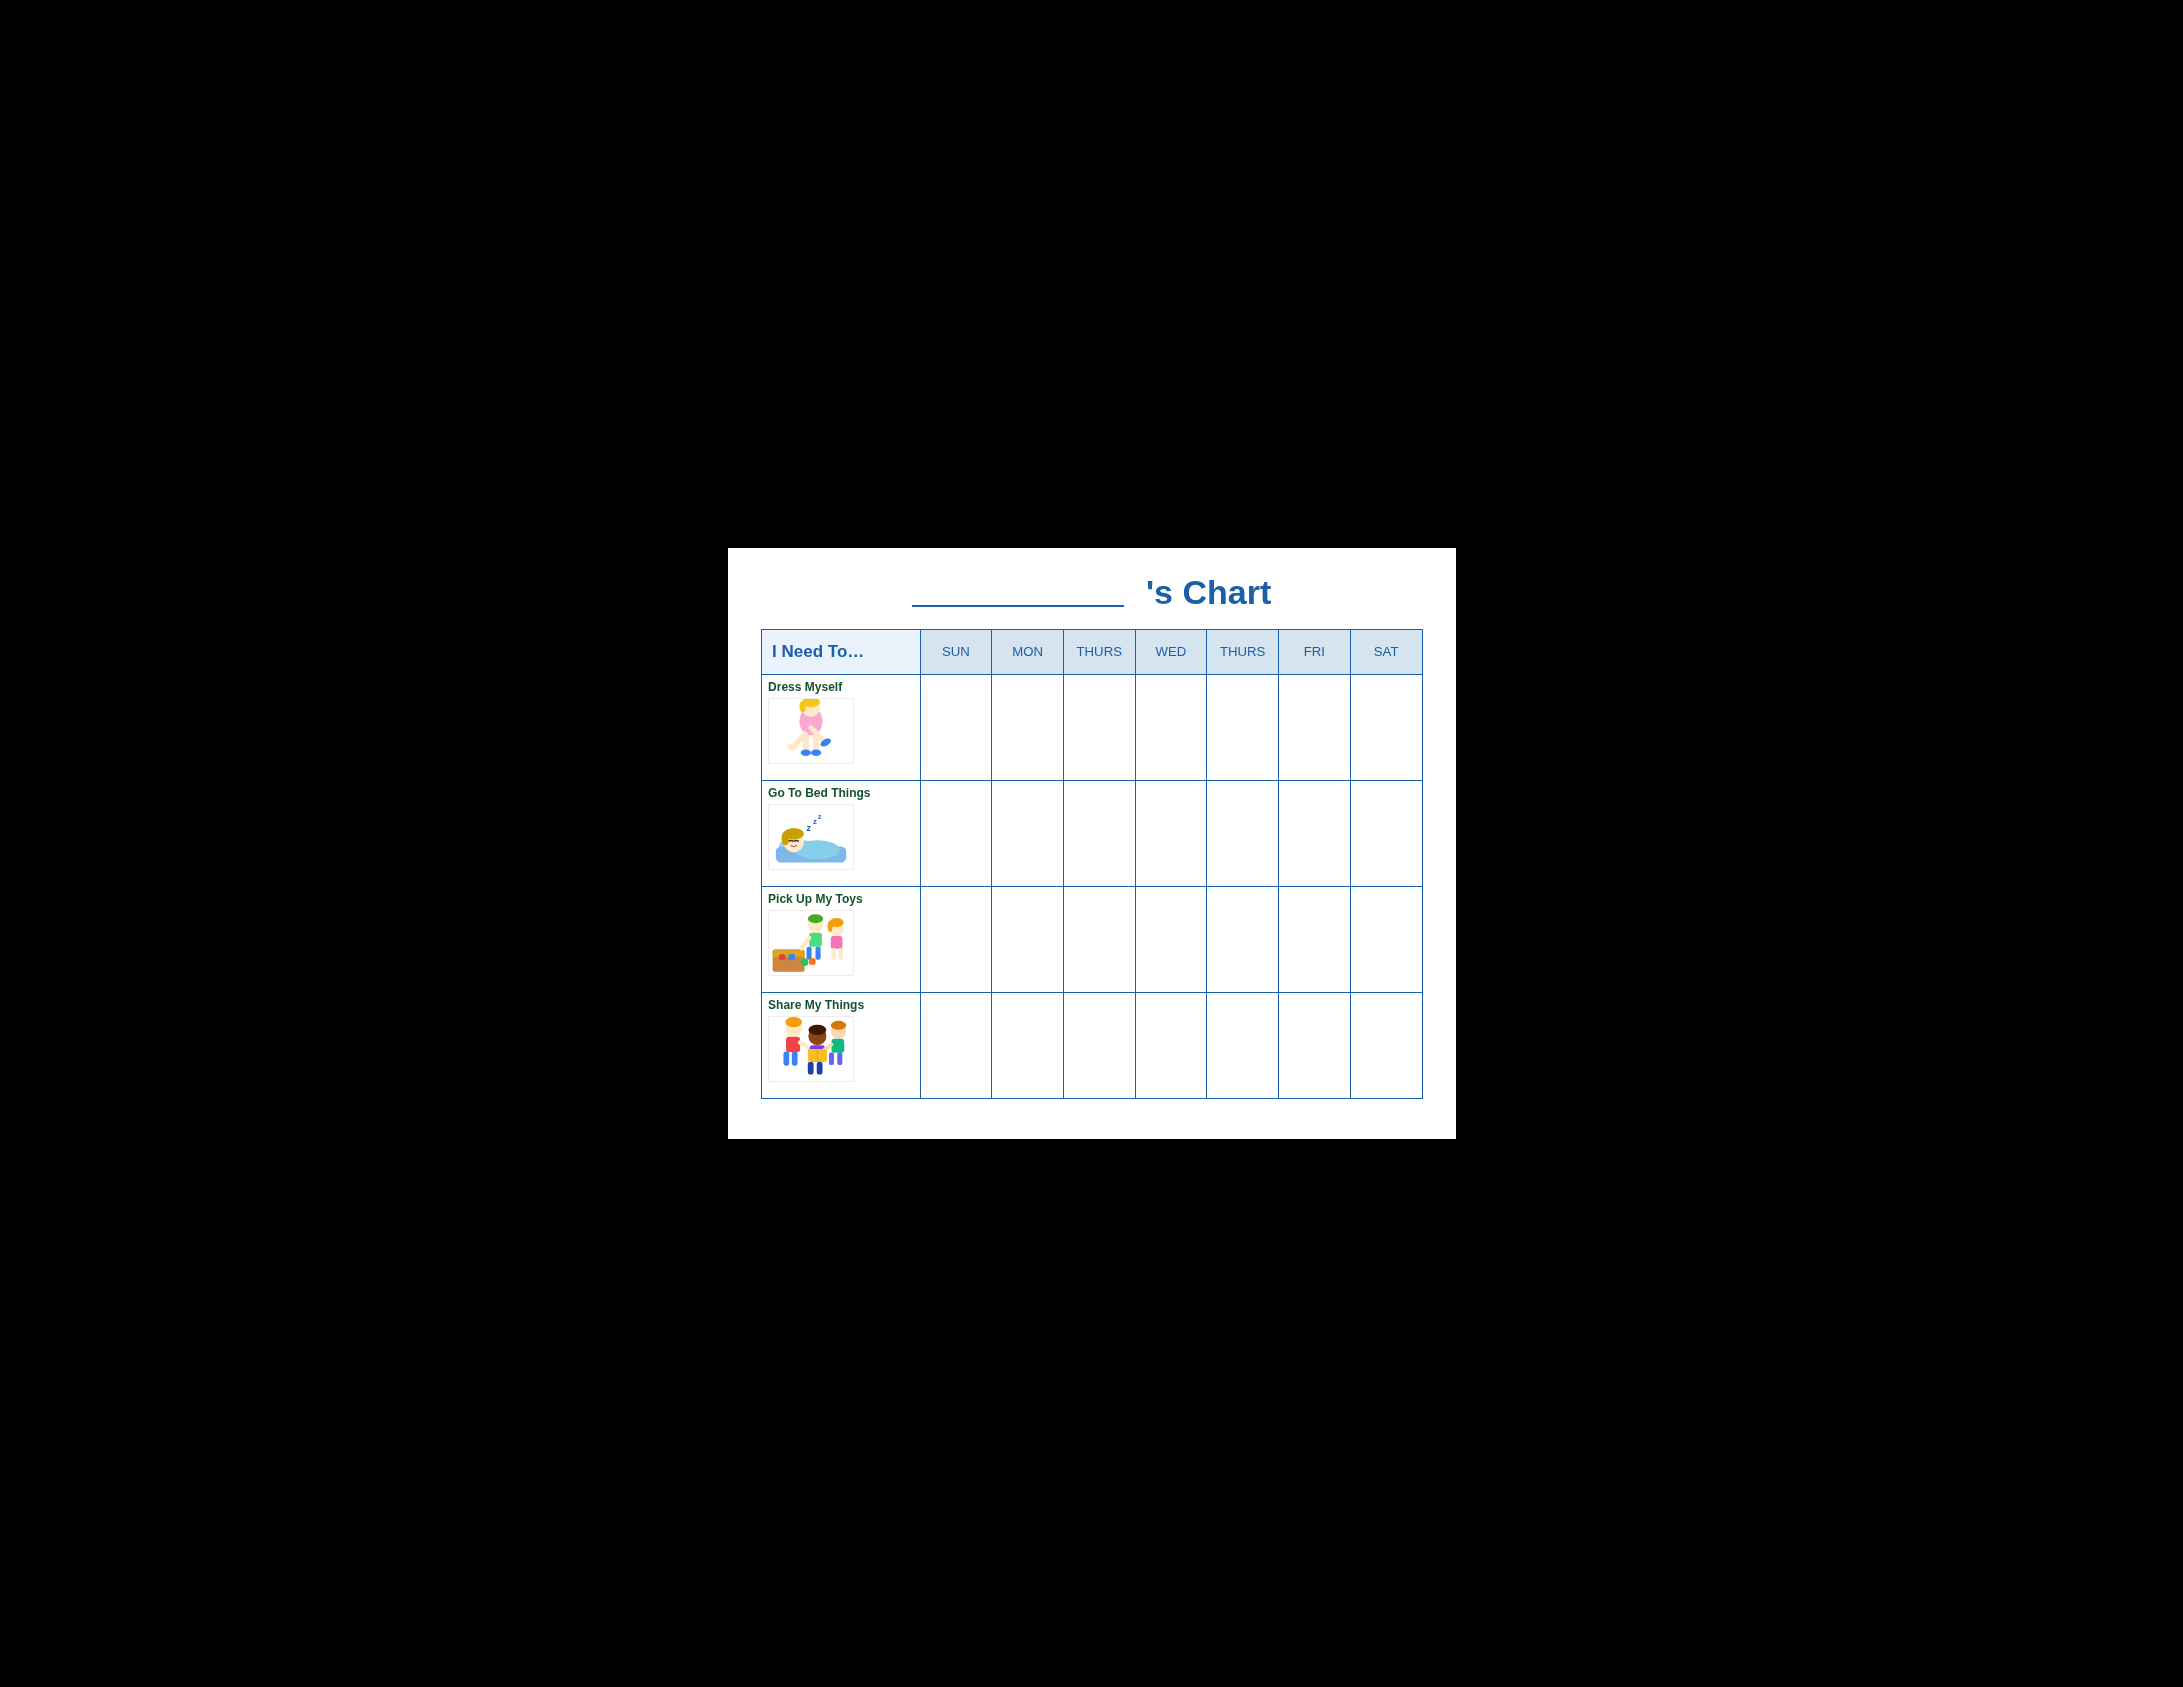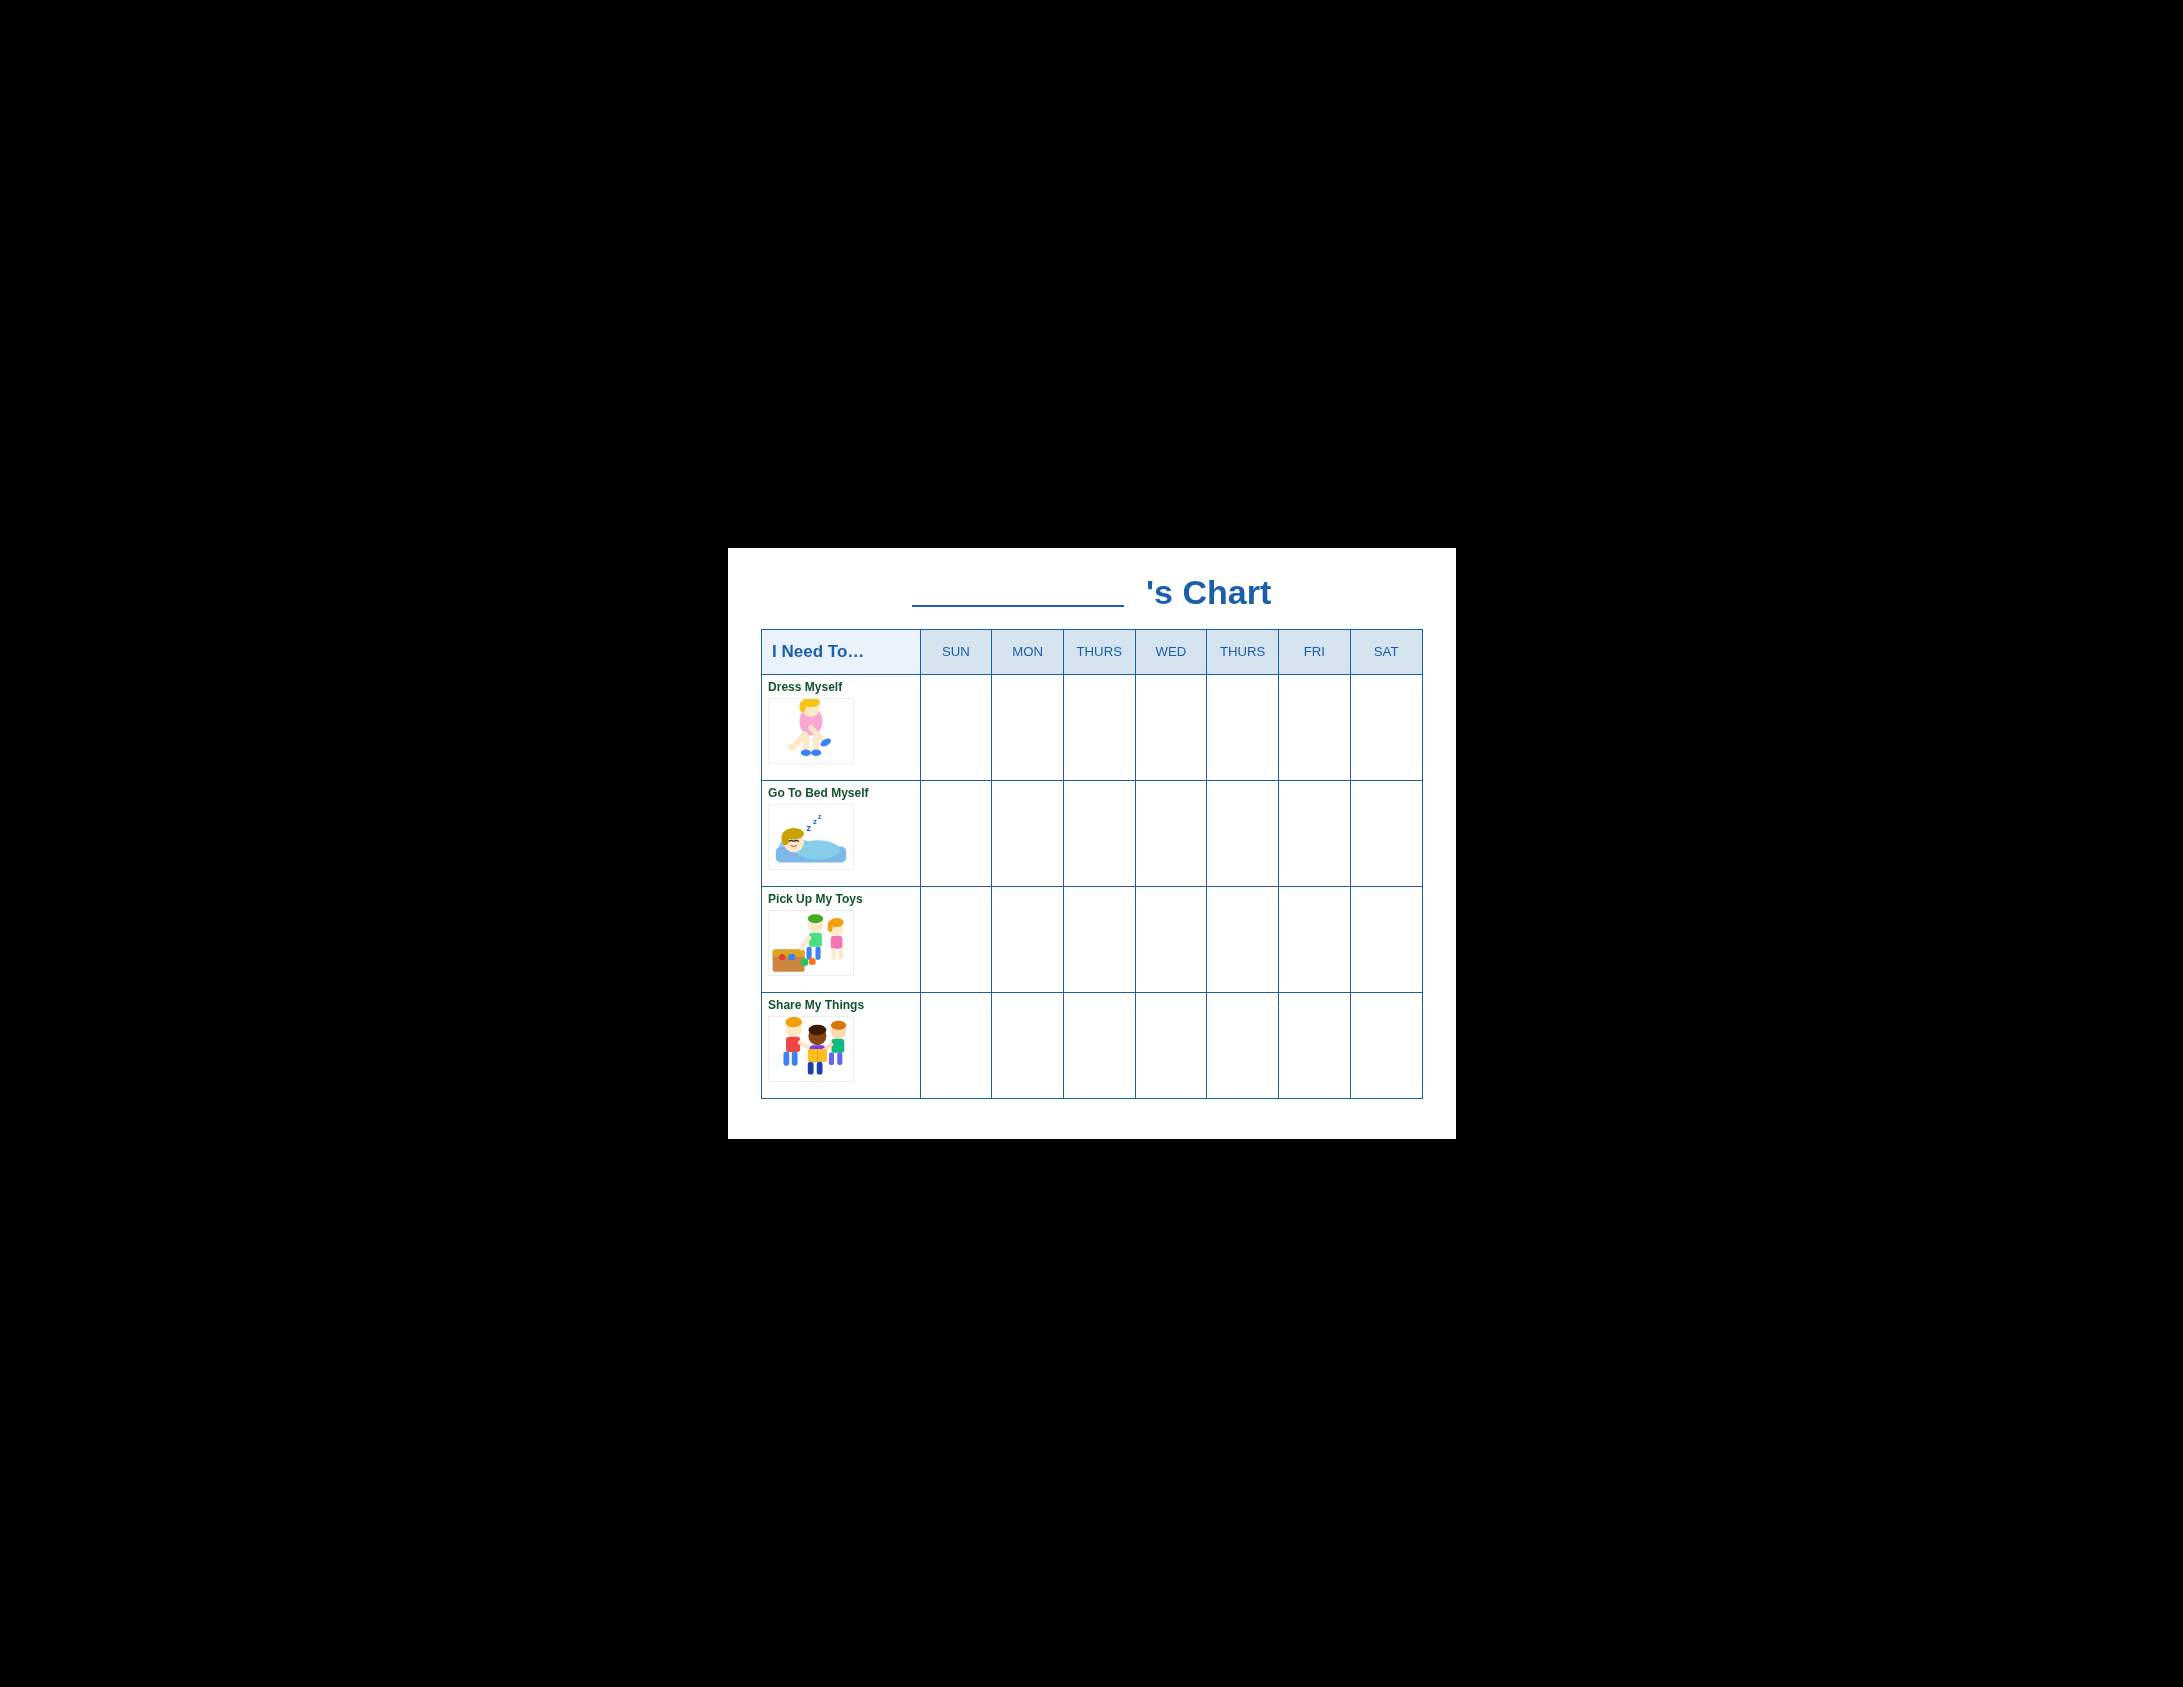--- a/index.html
+++ b/index.html
@@ -201,21 +201,21 @@
         <td class="day-cell"></td>
         <td class="day-cell"></td>
         <td class="day-cell"></td>
         <td class="day-cell"></td>
         <td class="day-cell"></td>
         <td class="day-cell"></td>
       </tr>
 
       <tr class="task-row">
         <td class="task-cell">
-          <div class="task-label">Go To Bed Myself</div>
+          <div class="task-label">Go To Bed Things</div>
           <div class="task-image go-to-bed-img">
 
             <svg viewBox="0 0 130 100" xmlns="http://www.w3.org/2000/svg">
 
               <rect x="15" y="55" width="50" height="30" rx="10" fill="#a5c8f0"></rect>
 
               <rect x="10" y="65" width="110" height="25" rx="8" fill="#7eb8e8"></rect>
 
               <ellipse cx="75" cy="70" rx="35" ry="15" fill="#87ceeb"></ellipse>
 

